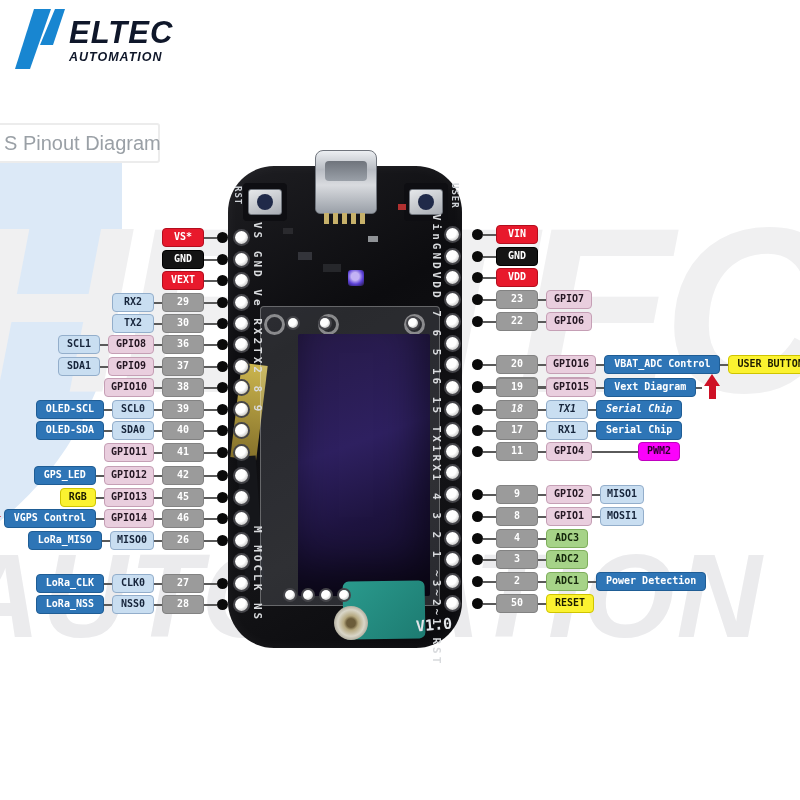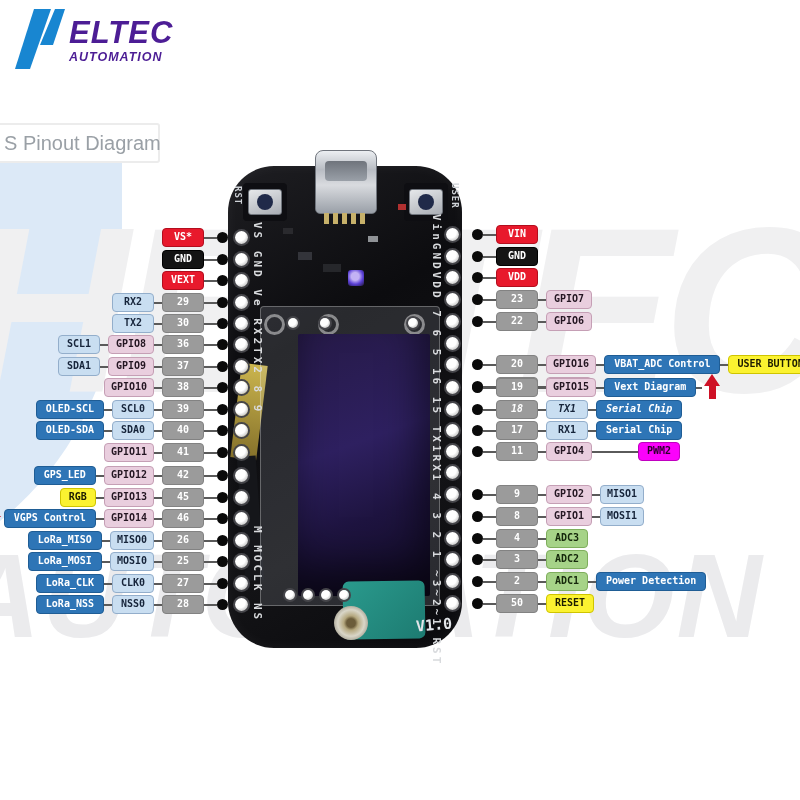--- a/index.html
+++ b/index.html
@@ -9,21 +9,21 @@
   
   .wm{position:absolute;font-style:italic;font-weight:900;white-space:nowrap;z-index:0;
       font-family:"Liberation Sans",sans-serif;user-select:none;}
   #wm1{left:-40px;top:175px;font-size:235px;letter-spacing:-10px;color:#f0f0f1;}
   #wm2{left:-45px;top:528px;font-size:118px;letter-spacing:2px;color:#ebebed;}
   #deco-blue{position:absolute;left:-210px;top:148px;width:332px;height:430px;z-index:0;
       background:#dce9f7;border-radius:0 0 85% 0 / 0 0 75% 0;}
 
   
   #logo{position:absolute;left:14px;top:8px;display:flex;align-items:flex-start;z-index:4;}
-  #logo .texts{margin-left:3px;color:#4c1d95;font-style:italic;}
+  #logo .texts{margin-left:3px;color:#0f172a;font-style:italic;}
   #logo .brand{font-size:31px;font-weight:900;letter-spacing:1px;line-height:1;margin-top:9px;}
   #logo .sub{font-size:12.5px;font-weight:800;letter-spacing:1px;margin-top:2px;}
 
   
   #title-box{position:absolute;left:-36px;top:123px;width:192px;height:36px;z-index:4;
       background:#fff;border:2px solid #ececec;border-radius:3px;display:flex;align-items:center;}
   #title-box span{padding-left:38px;font-size:20px;color:#9aa0a6;white-space:nowrap;}
 
   
   .pin-row{position:absolute;display:flex;align-items:center;height:19px;z-index:3;}
@@ -303,29 +303,20 @@
     </div>
     <div class="pin-row" style="top: 531px; right: 572px;">
       <span class="chip c-func">LoRa_MISO</span>
       <span class="link" style="width: 8px;"></span>
       <span class="chip c-bus">MISO0</span>
       <span class="link" style="width: 8px;"></span>
       <span class="chip c-num">26</span>
       <span class="link" style="width: 13px;"></span>
       <span class="dot"></span>
     </div>
-    <div class="pin-row" style="top: 552px; right: 572px;">
-      <span class="chip c-func">LoRa_MOSI</span>
-      <span class="link" style="width: 8px;"></span>
-      <span class="chip c-bus">MOSI0</span>
-      <span class="link" style="width: 8px;"></span>
-      <span class="chip c-num">25</span>
-      <span class="link" style="width: 13px;"></span>
-      <span class="dot"></span>
-    </div>
     <div class="pin-row" style="top: 574px; right: 572px;">
       <span class="chip c-func">LoRa_CLK</span>
       <span class="link" style="width: 8px;"></span>
       <span class="chip c-bus">CLK0</span>
       <span class="link" style="width: 8px;"></span>
       <span class="chip c-num">27</span>
       <span class="link" style="width: 13px;"></span>
       <span class="dot"></span>
     </div>
     <div class="pin-row" style="top: 595px; right: 572px;">

